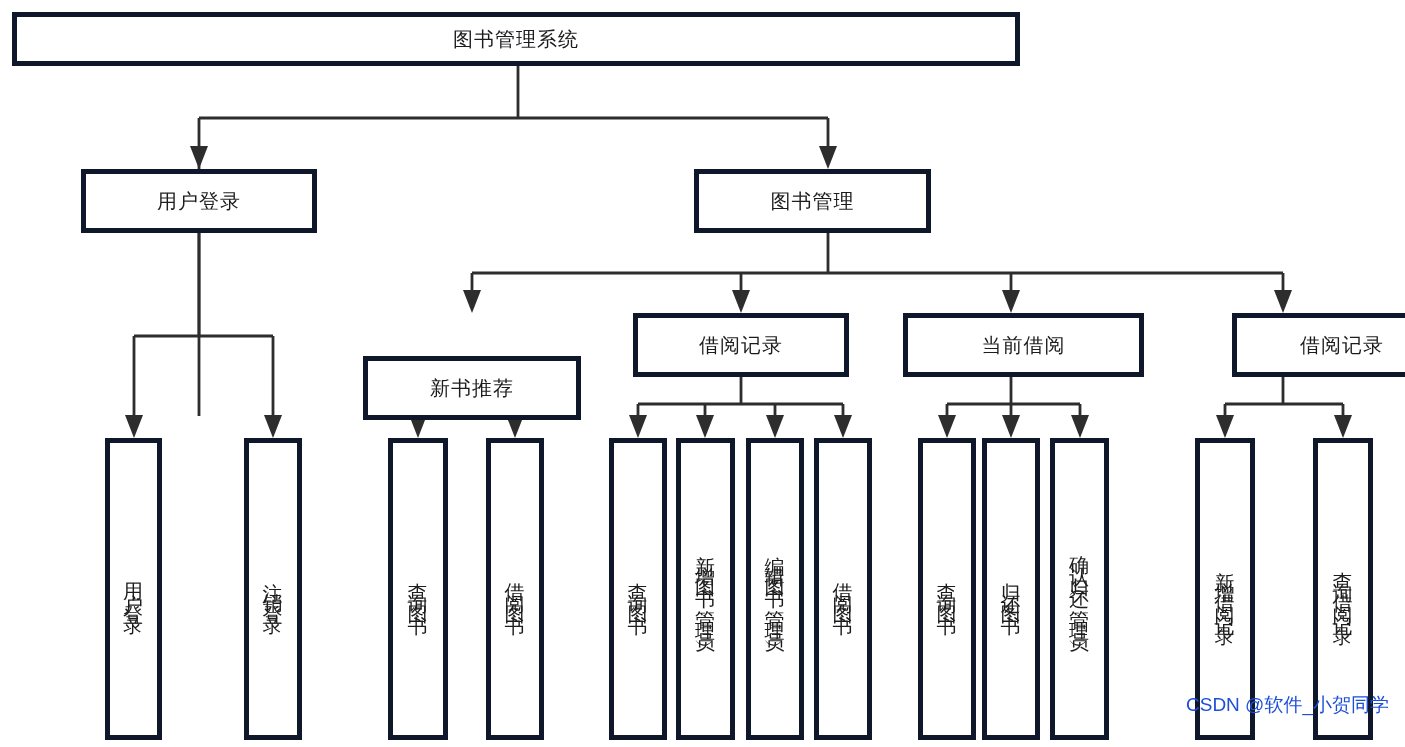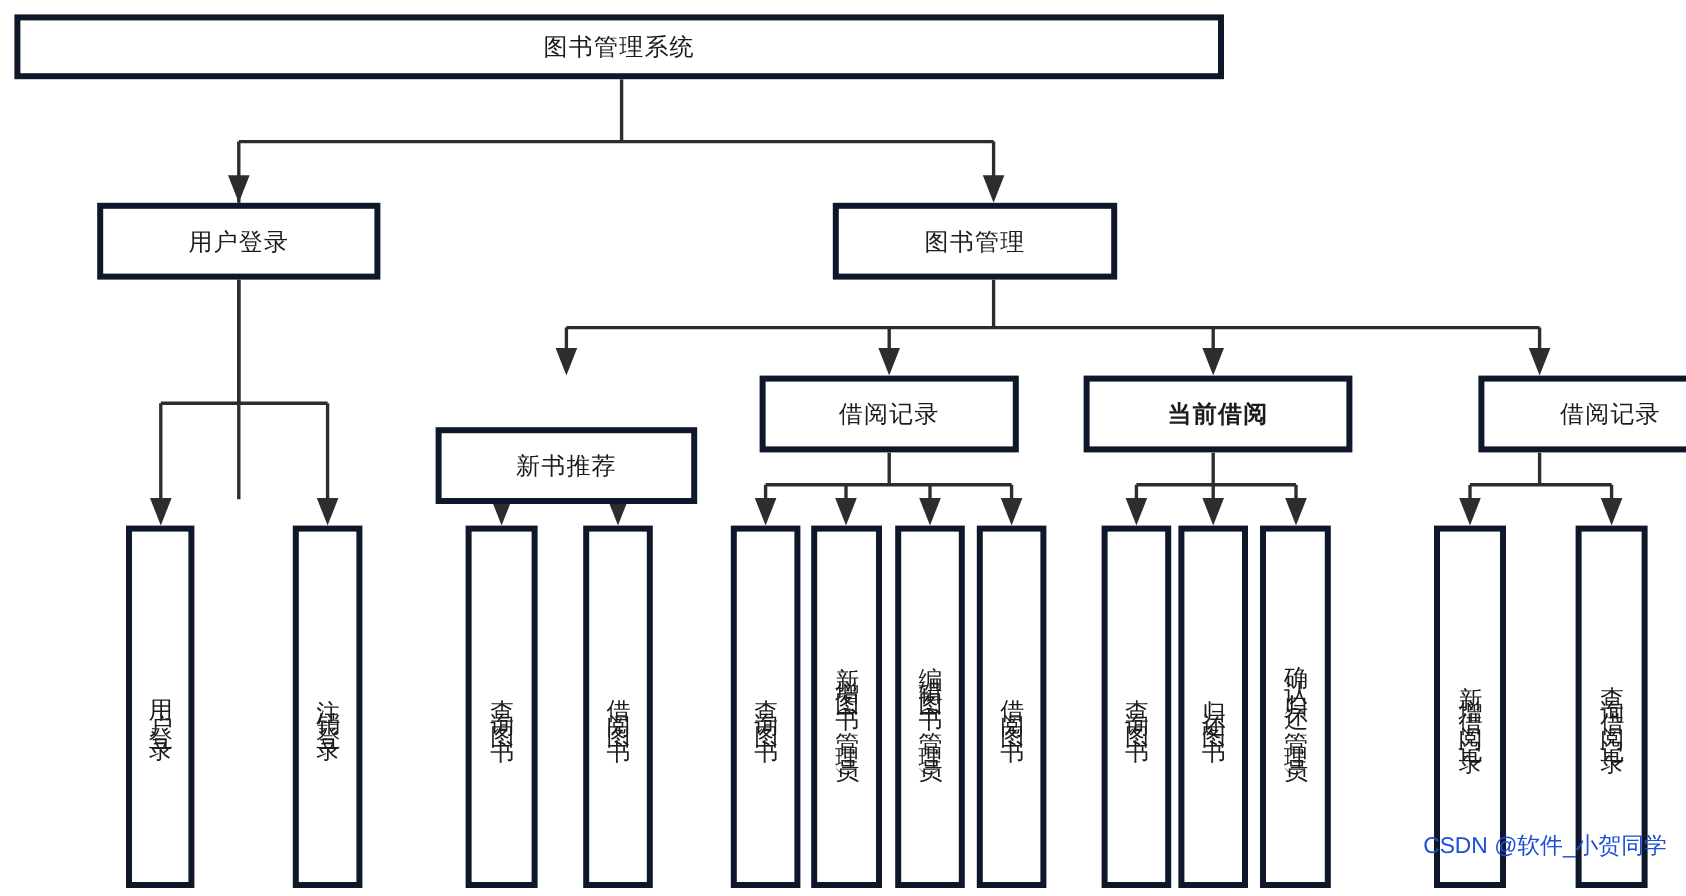--- a/index.html
+++ b/index.html
@@ -129,21 +129,21 @@
   <div class="node node-h" style="left:694px; top:169px; width:237px; height:64px;">
     <span>图书管理</span>
   </div>
 
   <div class="node node-h" style="left:363px; top:313px; width:218px; height:64px;margin-top:43px;">
     <span>新书推荐</span>
   </div>
   <div class="node node-h" style="left:633px; top:313px; width:216px; height:64px;">
     <span>借阅记录</span>
   </div>
-  <div class="node node-h" style="left:903px; top:313px; width:224px; height:64px;font-weight:bold;">
+  <div class="node node-h" style="left:903px; top:313px; width:241px; height:64px;">
     <span>当前借阅</span>
   </div>
   <div class="node node-h" style="left:1232px; top:313px; width:220px; height:64px;">
     <span>借阅记录</span>
   </div>
 
   <div class="node node-v" style="left:105px; top:438px; width:57px; height:302px;">
     <span>用户登录</span>
   </div>
   <div class="node node-v" style="left:244px; top:438px; width:58px; height:302px;">

